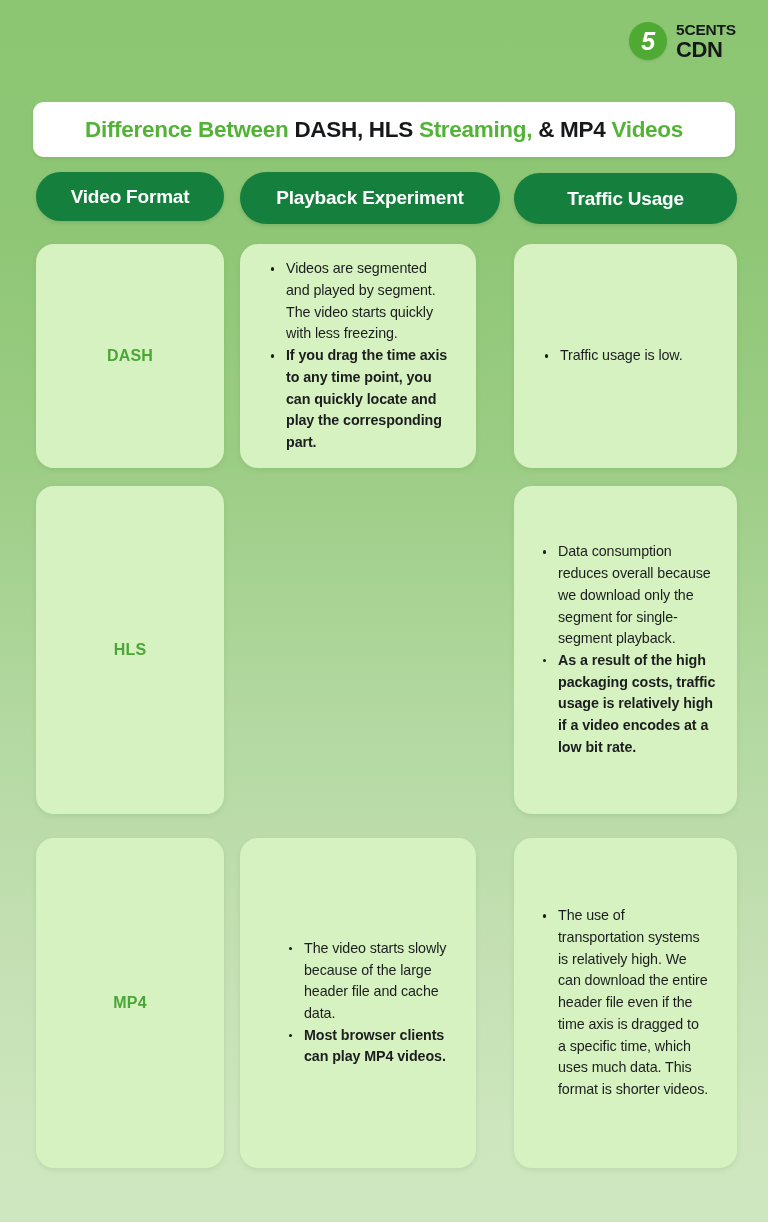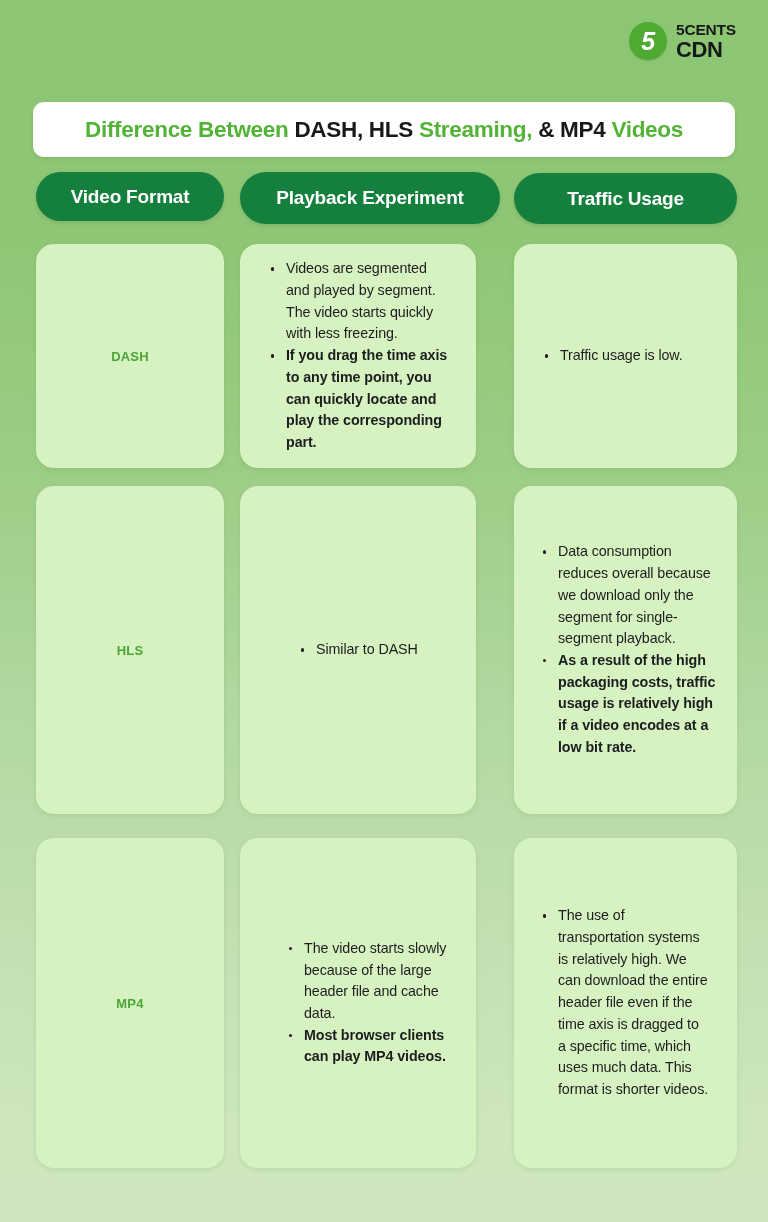--- a/index.html
+++ b/index.html
@@ -133,21 +133,21 @@
 
   
   .row-1 { top: 244px; height: 224px; }
   .row-2 { top: 486px; height: 328px; }
   .row-3 { top: 838px; height: 330px; }
 
   .format-label {
     width: 100%;
     text-align: center;
     color: #4ba637;
-    font-size: 13px;
+    font-size: 16px;
     font-weight: bold;
     letter-spacing: 0.2px;
   }
 
   .bullets {
     list-style: none;
     padding: 0 20px 0 26px;
     width: 100%;
   }
   .bullets li {
@@ -223,25 +223,20 @@
   <div class="card col-3 row-1 cell-r1c3">
     <ul class="bullets">
       <li>Traffic usage is low.</li>
     </ul>
   </div>
 
   <div class="card col-1 row-2">
     <span class="format-label">HLS</span>
   </div>
 
-  <div class="card col-2 row-2 cell-r2c2">
-    <ul class="bullets">
-      <li>Similar to DASH</li>
-    </ul>
-  </div>
 
   <div class="card col-3 row-2 cell-r2c3">
     <ul class="bullets">
       <li>Data consumption reduces overall because we download only the segment for single-segment playback.</li>
       <li>As a result of the high packaging costs, traffic usage is relatively high if a video encodes at a low bit rate.</li>
     </ul>
   </div>
 
   <div class="card col-1 row-3">
     <span class="format-label">MP4</span>

